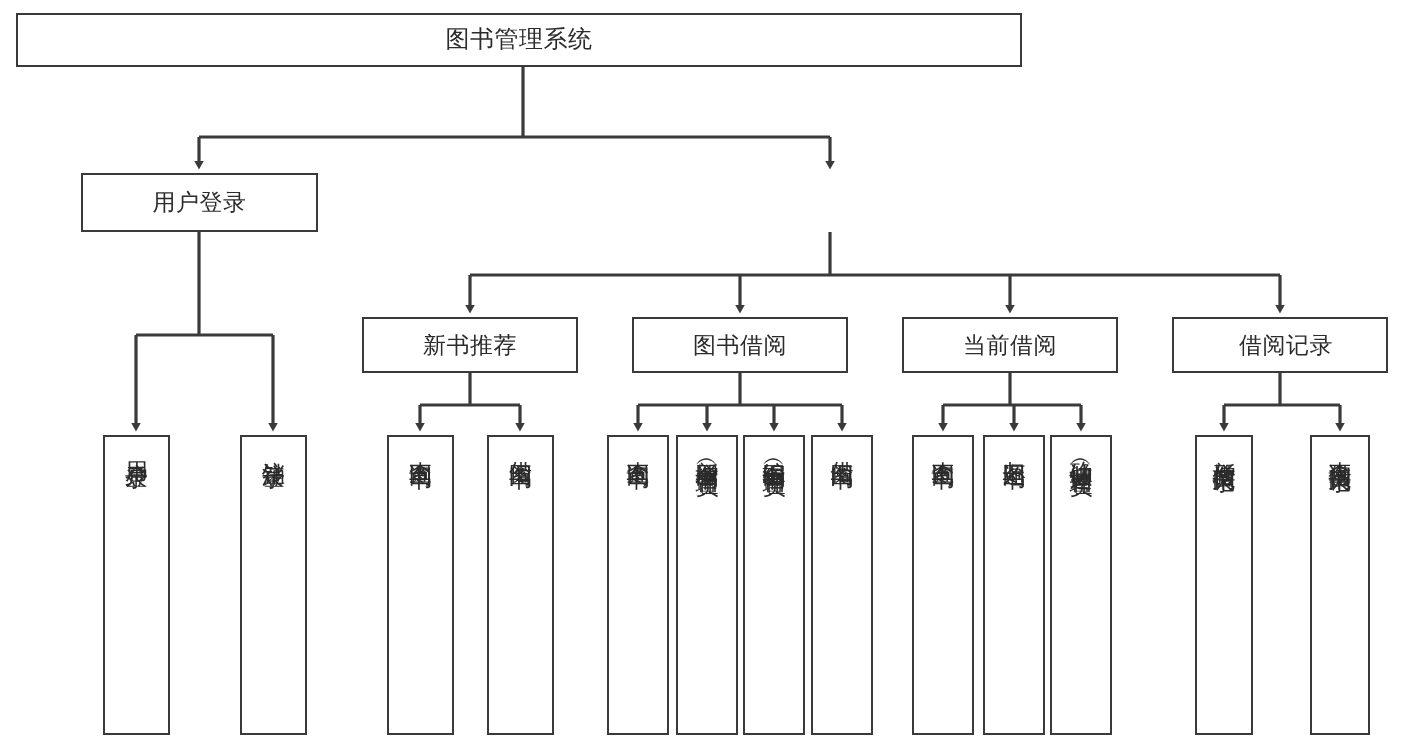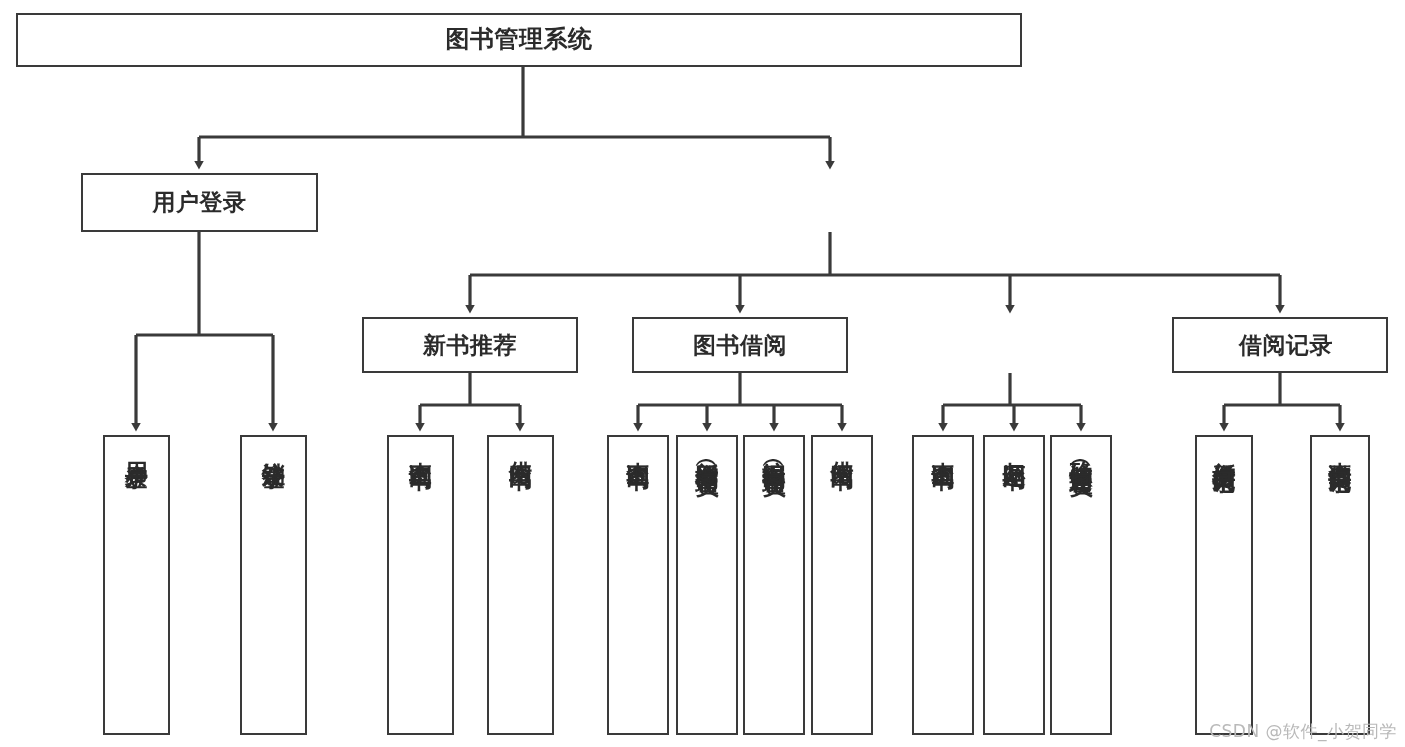--- a/index.html
+++ b/index.html
@@ -29,21 +29,20 @@
   .node {
     position: absolute;
     box-sizing: border-box;
     border: 2.5px solid #3a3a3a;
     background: #ffffff;
     color: #2b2b2b;
     display: flex;
     align-items: center;
     justify-content: center;
     text-align: center;
-    font-weight: bold;
   }
   .node .lbl {
     display: block;
     line-height: 1.05;
     letter-spacing: 0.5px;
   }
   .node.horiz .lbl {
     font-size: 23px;
   }
   .node.root .lbl {
@@ -134,20 +133,23 @@
   <div class="node horiz" style="left:81px; top:173px; width:237px; height:59px;">
     <span class="lbl">用户登录</span>
   </div>
 
   <div class="node horiz" style="left:632px; top:317px; width:216px; height:56px;">
     <span class="lbl">图书借阅</span>
   </div>
   <div class="node horiz" style="left:362px; top:317px; width:216px; height:56px;">
     <span class="lbl">新书推荐</span>
   </div>
+  <div class="node horiz" style="left:902px; top:317px; width:216px; height:56px;">
+    <span class="lbl">当前借阅</span>
+  </div>
   <div class="node horiz" style="left:1172px; top:317px; width:216px; height:56px;padding-left:12px;">
     <span class="lbl">借阅记录</span>
   </div>
 
   <div class="node vert" style="left:103px; top:435px; width:67px; height:300px;">
     <span class="lbl">用户登录</span>
   </div>
   <div class="node vert" style="left:240px; top:435px; width:67px; height:300px;">
     <span class="lbl">注销登录</span>
   </div>
@@ -178,15 +180,14 @@
   <div class="node vert" style="left:1050px; top:435px; width:62px; height:300px;">
     <span class="lbl">确认归还（管理员）</span>
   </div>
   <div class="node vert" style="left:1195px; top:435px; width:58px; height:300px;">
     <span class="lbl">新增借阅记录</span>
   </div>
   <div class="node vert" style="left:1310px; top:435px; width:60px; height:300px;">
     <span class="lbl">查询借阅记录</span>
   </div>
 
-  <div id="watermark">CSDN @软件_小贺同学</div>
 
 </div>
 
 </body></html>

